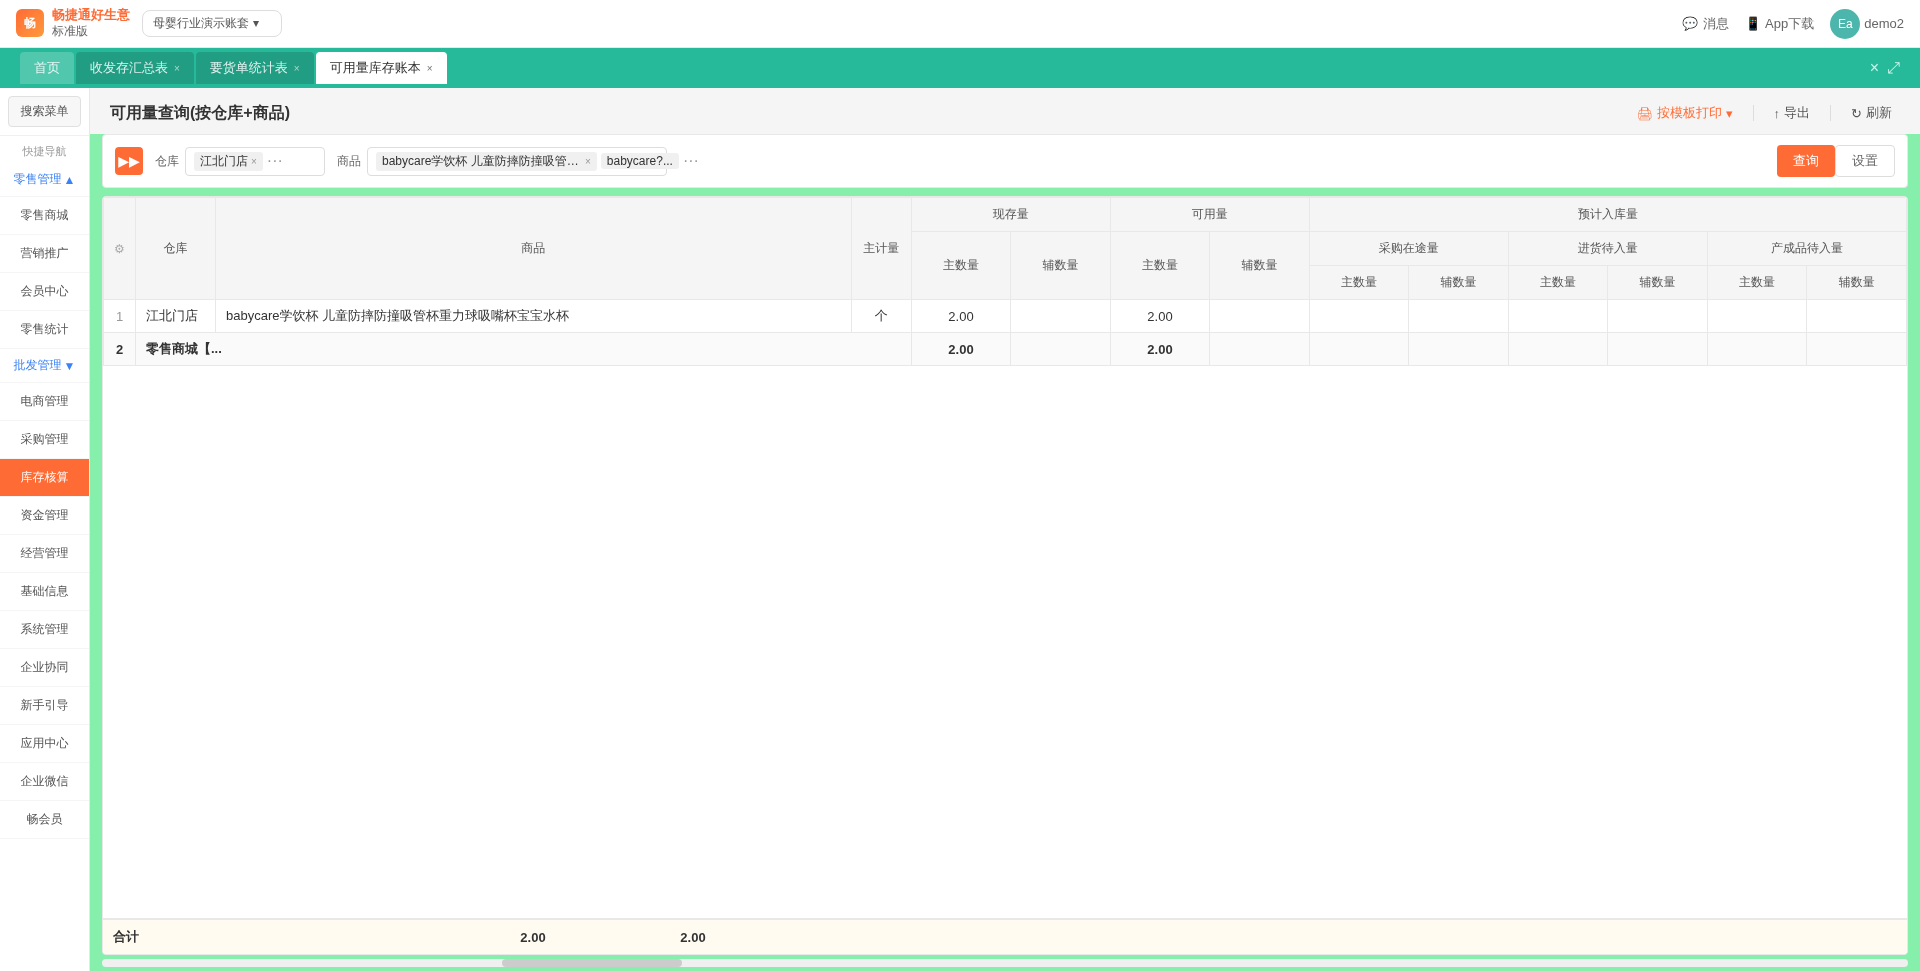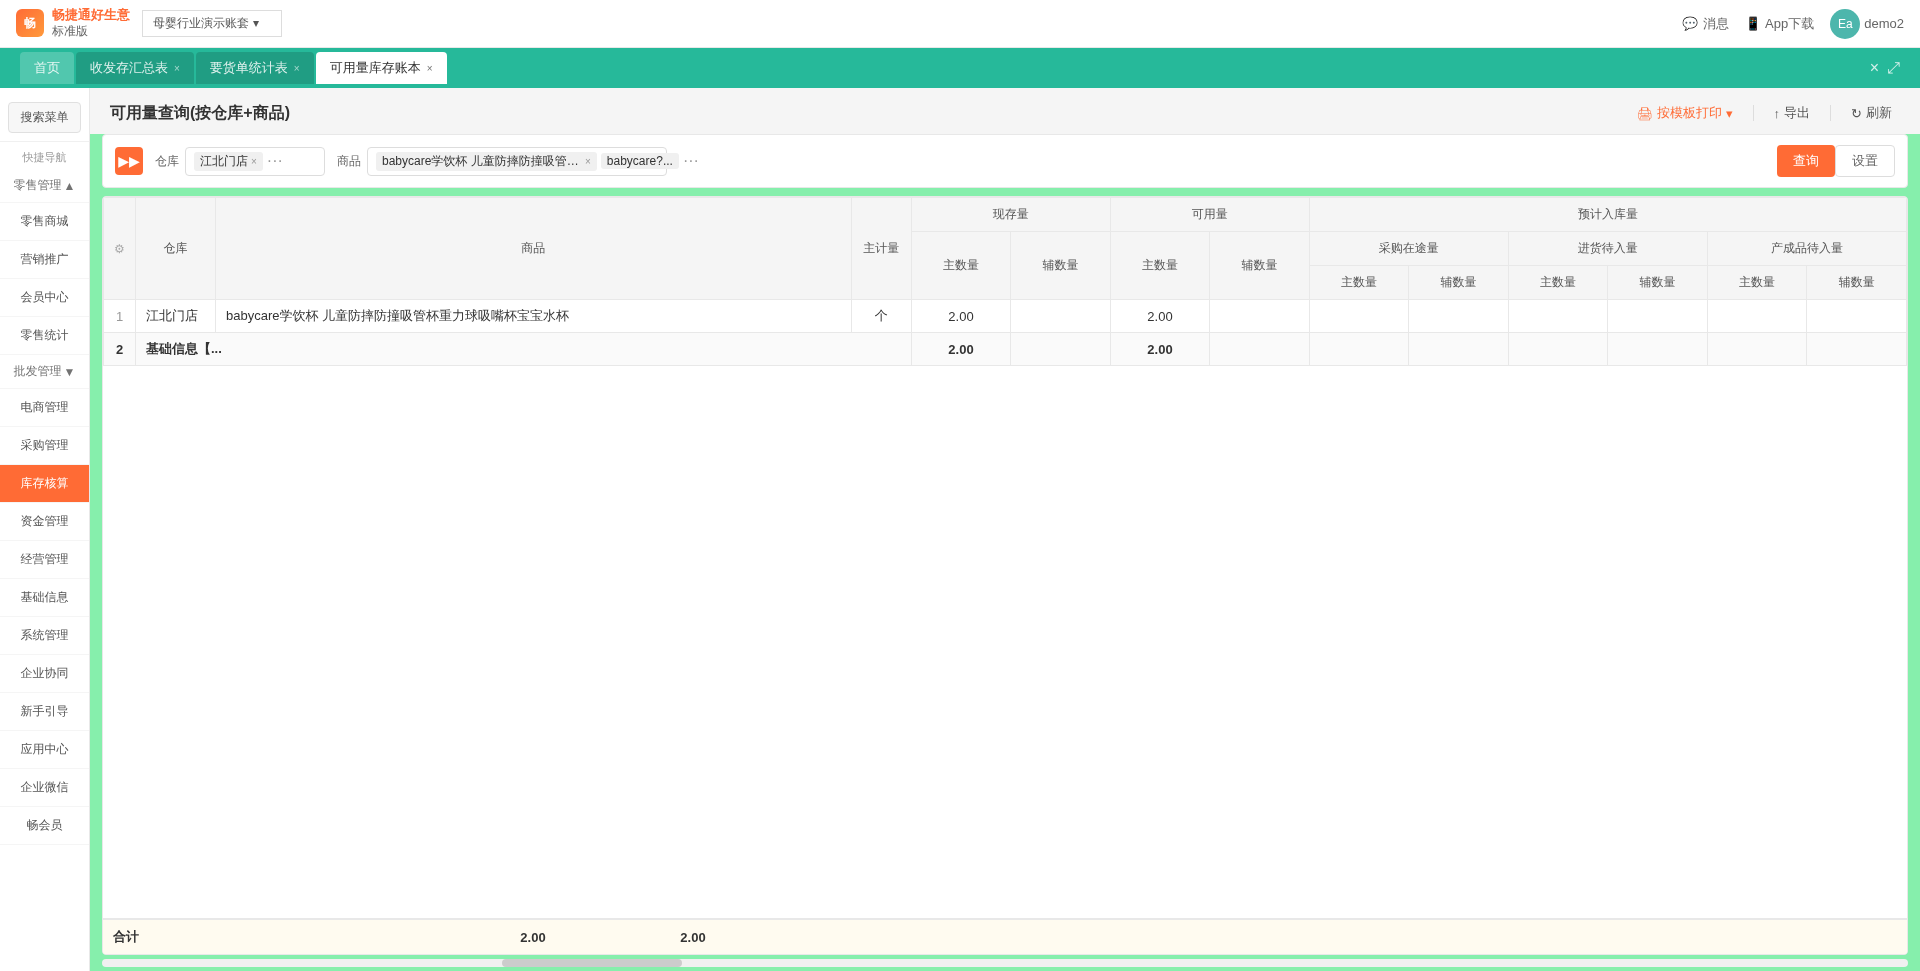--- a/index.html
+++ b/index.html
@@ -14,21 +14,21 @@
       padding: 0 16px;
       border-bottom: 1px solid #e8e8e8;
       justify-content: space-between;
       flex-shrink: 0;
     }
     .top-bar-left { display: flex; align-items: center; gap: 12px; }
     .logo-area { display: flex; align-items: center; gap: 8px; }
     .logo-icon { width: 28px; height: 28px; background: linear-gradient(135deg, #ff6b35, #ff9a3c); border-radius: 6px; display: flex; align-items: center; justify-content: center; color: white; font-size: 12px; font-weight: bold; }
     .logo-text { font-size: 12px; color: #666; line-height: 1.3; }
     .logo-text .brand { color: #ff6b35; font-weight: bold; font-size: 13px; }
-    .industry-select { display: flex; align-items: center; gap: 4px; padding: 4px 10px; border: 1px solid #ddd; border-radius: 0; cursor: pointer; color: #555; font-size: 12px; min-width: 140px; }
+    .industry-select { display: flex; align-items: center; gap: 4px; padding: 4px 10px; border: 1px solid #ddd; border-radius: 8px; cursor: pointer; color: #555; font-size: 12px; min-width: 140px; }
     .top-bar-right { display: flex; align-items: center; gap: 16px; }
     .top-right-item { display: flex; align-items: center; gap: 4px; cursor: pointer; color: #666; font-size: 13px; }
     .avatar { width: 30px; height: 30px; border-radius: 50%; background: #4db6ac; display: flex; align-items: center; justify-content: center; color: white; font-size: 12px; }
 
     
     .tab-bar {
       height: 40px;
       background: #26b99a;
       display: flex;
       align-items: center;
@@ -61,38 +61,38 @@
     
     .sidebar {
       width: 90px;
       background: #fff;
       border-right: 1px solid #e8e8e8;
       display: flex;
       flex-direction: column;
       overflow-y: auto;
       flex-shrink: 0;
     }
-    .sidebar-search { padding: 8px; border-bottom: 1px solid #f0f0f0; margin-top: 6px; }
+    .sidebar-search { padding: 8px; border-bottom: 1px solid #f0f0f0; }
     .sidebar-search-btn { width: 100%; padding: 6px; background: #f7f7f7; border: 1px solid #e0e0e0; border-radius: 4px; text-align: center; cursor: pointer; font-size: 12px; color: #555; }
     .sidebar-nav-label { padding: 8px 8px 4px; font-size: 11px; color: #999; text-align: center; cursor: pointer; }
     .sidebar-item {
       padding: 10px 8px;
       text-align: left;
       cursor: pointer;
       font-size: 12px;
       color: #555;
       border-bottom: 1px solid #f5f5f5;
       display: flex;
       align-items: center;
       justify-content: center;
       gap: 4px;
       position: relative;
     }
     .sidebar-item.active { background: #ff6b35; color: white; }
-    .sidebar-group-header { padding: 8px; text-align: left; cursor: pointer; font-size: 12px; color: #737373; display: flex; align-items: center; justify-content: center; gap: 2px; border-bottom: 1px solid #f5f5f5; }
+    .sidebar-group-header { padding: 8px; text-align: left; cursor: pointer; font-size: 12px; color: #3b82f6; display: flex; align-items: center; justify-content: center; gap: 2px; border-bottom: 1px solid #f5f5f5; }
 
     
     .content-area { flex: 1; display: flex; flex-direction: column; overflow: hidden; background: #86efac; }
 
     
     .page-header {
       background: #f5f5f5;
       padding: 12px 20px 8px;
       display: flex;
       align-items: center;
@@ -401,21 +401,21 @@
             <td></td>
             <td></td>
             <td></td>
             <td></td>
             <td></td>
             <td></td>
             <td></td>
           </tr>
           <tr class="group-row">
             <td>2</td>
-            <td class="left" colspan="3">基础信息【...</td>
+            <td class="left" colspan="3">零售商城【...</td>
             <td>2.00</td>
             <td></td>
             <td>2.00</td>
             <td></td>
             <td></td>
             <td></td>
             <td></td>
             <td></td>
             <td></td>
             <td></td>

